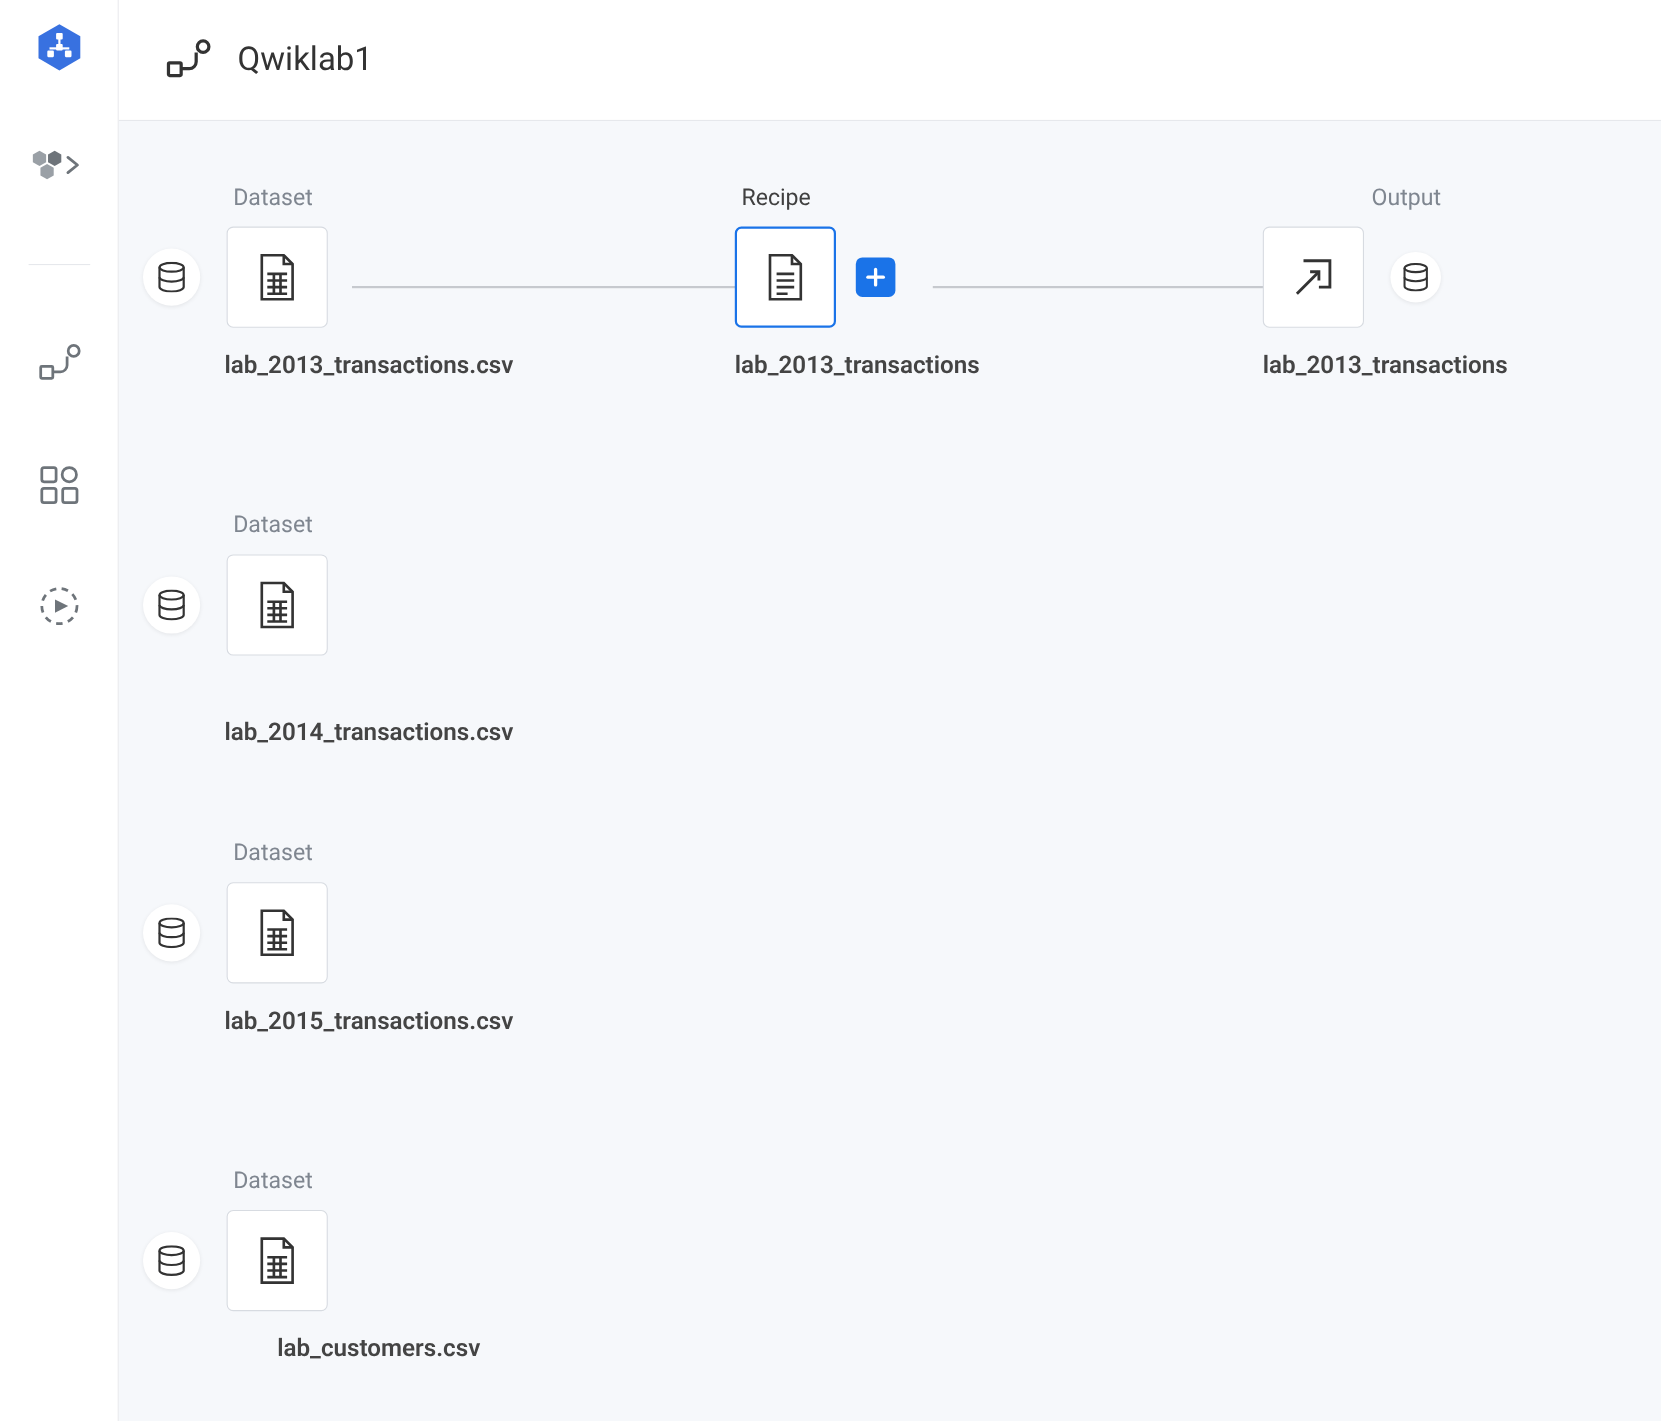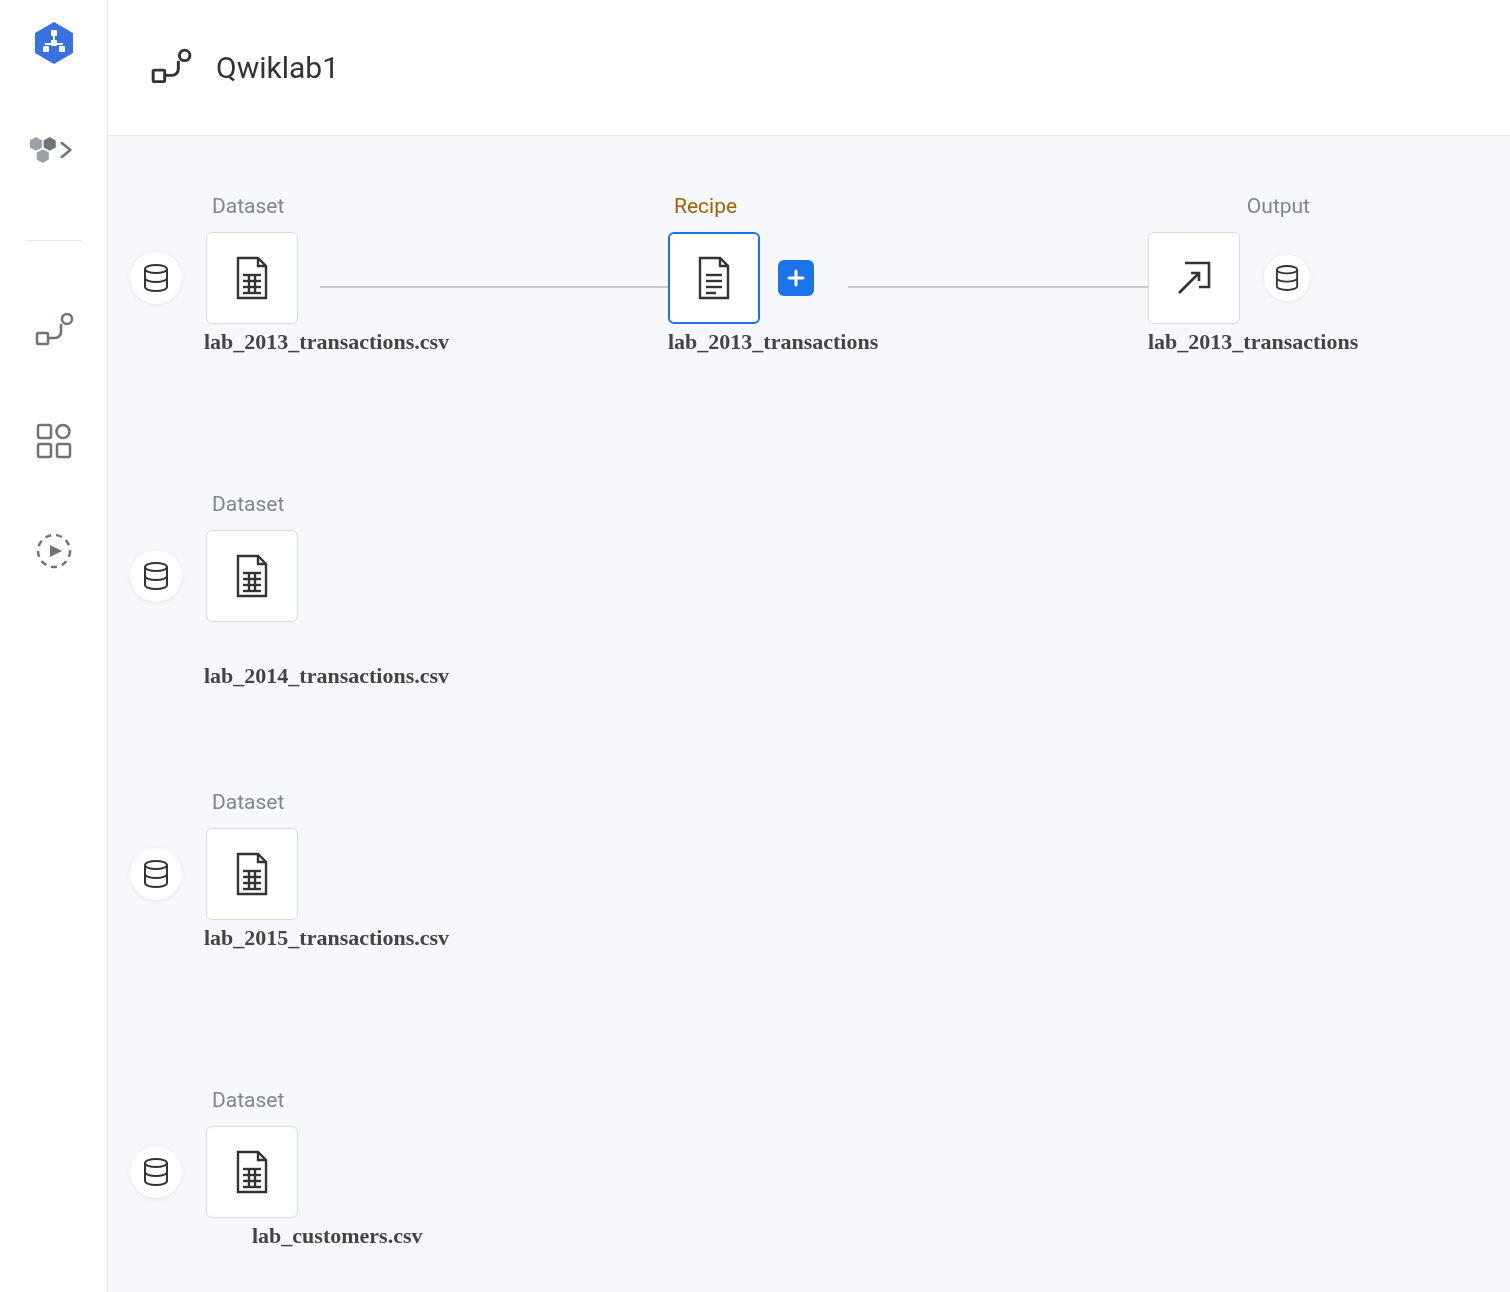--- a/index.html
+++ b/index.html
@@ -43,21 +43,21 @@
     background: #e6e8ec;
     margin: 10px 0 60px 0;
   }
   
   .main {
     flex: 1;
     display: flex;
     flex-direction: column;
   }
   .header {
-    height: 136px;
+    height: 110px;
     background: #fff;
     border-bottom: 1px solid #e6e8ec;
     display: flex;
     align-items: center;
     padding-left: 42px;
     gap: 24px;
   }
   .header .flow-icon {
     width: 42px; height: 42px;
     color: #444;
@@ -74,21 +74,21 @@
   }
   .node-group {
     position: absolute;
   }
   .node-label {
     font-size: 21px;
     color: #7f8690;
     margin-bottom: 14px;
     margin-left: 82px;
   }
-  .node-label.recipe { color: #a16207; }
+  .node-label.recipe { color: #404040; }
   .node-row {
     display: flex;
     align-items: center;
     gap: 24px;
   }
   .db-circle {
     width: 52px; height: 52px;
     border-radius: 50%;
     background: #fff;
     box-shadow: 0 1px 4px rgba(0,0,0,0.08);
@@ -102,26 +102,25 @@
     background: #fff;
     display: flex; align-items: center; justify-content: center;
     color: #333;
     cursor: pointer;
   }
   .node-box.selected {
     border: 2px solid #1a73e8;
   }
   .node-name {
     position: absolute;
-    top: 135px;
+    top: 152px;
     font-size: 22px;
     font-weight: 600;
     color: #444;
     white-space: nowrap;
-    font-family: Liberation Serif, serif;
   }
   .add-btn {
     width: 36px; height: 36px;
     background: #1a73e8;
     border-radius: 6px;
     display: flex; align-items: center; justify-content: center;
     color: #fff;
     cursor: pointer;
     margin-left: -6px;
   }

